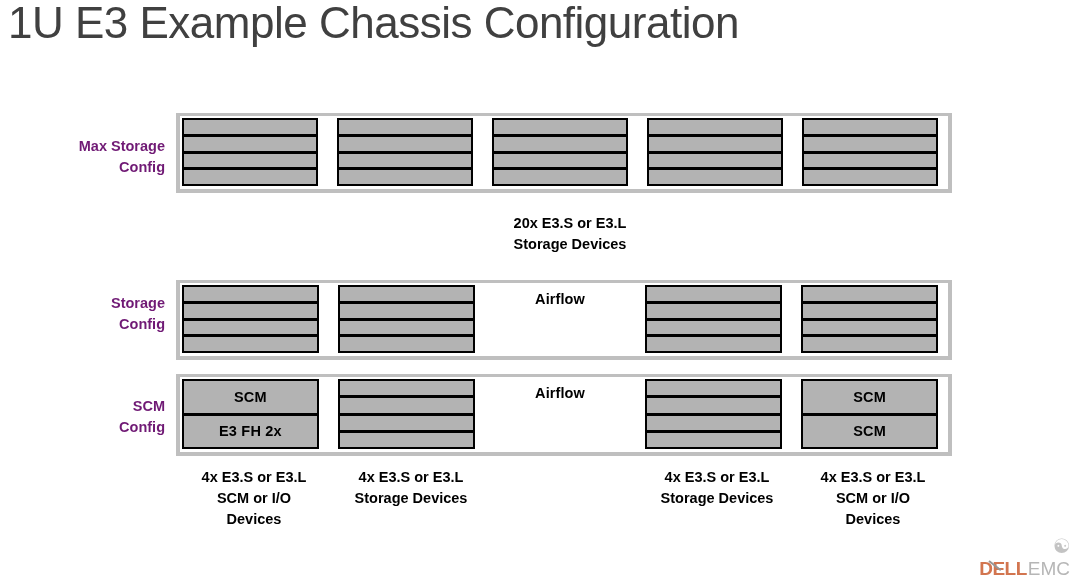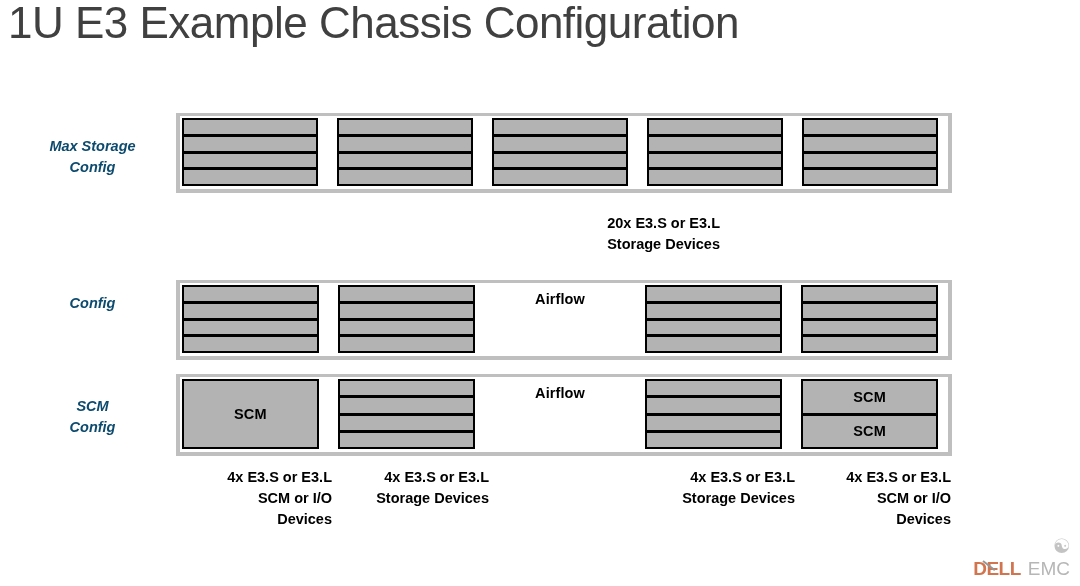--- a/index.html
+++ b/index.html
@@ -31,26 +31,25 @@
   
   .row {
     position: absolute;
     left: 0;
     width: 1080px;
   }
   .row-label {
     position: absolute;
     left: 20px;
     width: 145px;
-    text-align: center;
+    text-align: right;
     font-size: 14.5px;
     font-weight: bold;
-    color: #0c4a6e;
+    color: #701a75;
     line-height: 1.45;
-    font-style: italic;
   }
 
   
   .chassis {
     position: absolute;
     left: 176px;
     width: 776px;
     background: #bfbfbf;
     box-sizing: border-box;
     padding: 3px 4px 4px 4px;
@@ -104,21 +103,21 @@
     min-height: 4px;
     letter-spacing: 0.2px;
   }
   .slot.tall {
     flex: 1 1 0;
   }
 
   
   .caption {
     position: absolute;
-    text-align: right;
+    text-align: center;
     font-size: 14.5px;
     font-weight: bold;
     color: #000000;
     line-height: 1.45;
   }
 
   
   #wechat-watermark {
     position: absolute;
     right: 8px;
@@ -161,21 +160,21 @@
     height: 2px;
     background: #6e6e6e;
     transform: rotate(38deg);
     transform-origin: left center;
   }
   #dell-logo .emc {
     font-size: 19px;
     font-weight: 400;
     color: #9a9a9a;
     letter-spacing: 0px;
-    margin-left: 7px;
+    margin-left: 1px;
   }
 </style>
 </head>
 <body>
 
 <div id="slide-title">1U E3 Example Chassis Configuration</div>
 
 <div class="row" id="row-max-storage" style="top:113px;">
 
   <div class="row-label" style="top:23px;">
@@ -227,20 +226,21 @@
   <div class="caption" style="left:420px;width:300px;top:100px;">
     <div>20x E3.S or E3.L</div>
     <div>Storage Devices</div>
   </div>
 
 </div>
 
 <div class="row" id="row-storage-airflow" style="top:280px;">
 
   <div class="row-label" style="top:13px;">
+    <div>Storage</div>
     <div>Config</div>
   </div>
 
   <div class="chassis" style="top:0px;height:80px;">
     <div class="chassis-inner">
 
       <div class="bay">
         <div class="slot"></div>
         <div class="slot"></div>
         <div class="slot"></div>
@@ -282,20 +282,21 @@
   <div class="row-label" style="top:22px;">
     <div>SCM</div>
     <div>Config</div>
   </div>
 
   <div class="chassis" style="top:0px;height:82px;">
     <div class="chassis-inner">
 
       <div class="bay">
         <div class="slot tall">SCM</div>
+        <div class="slot tall">E3 FH 2x</div>
       </div>
 
       <div class="bay">
         <div class="slot"></div>
         <div class="slot"></div>
         <div class="slot"></div>
         <div class="slot"></div>
       </div>
 
       <div class="bay airflow-bay">

